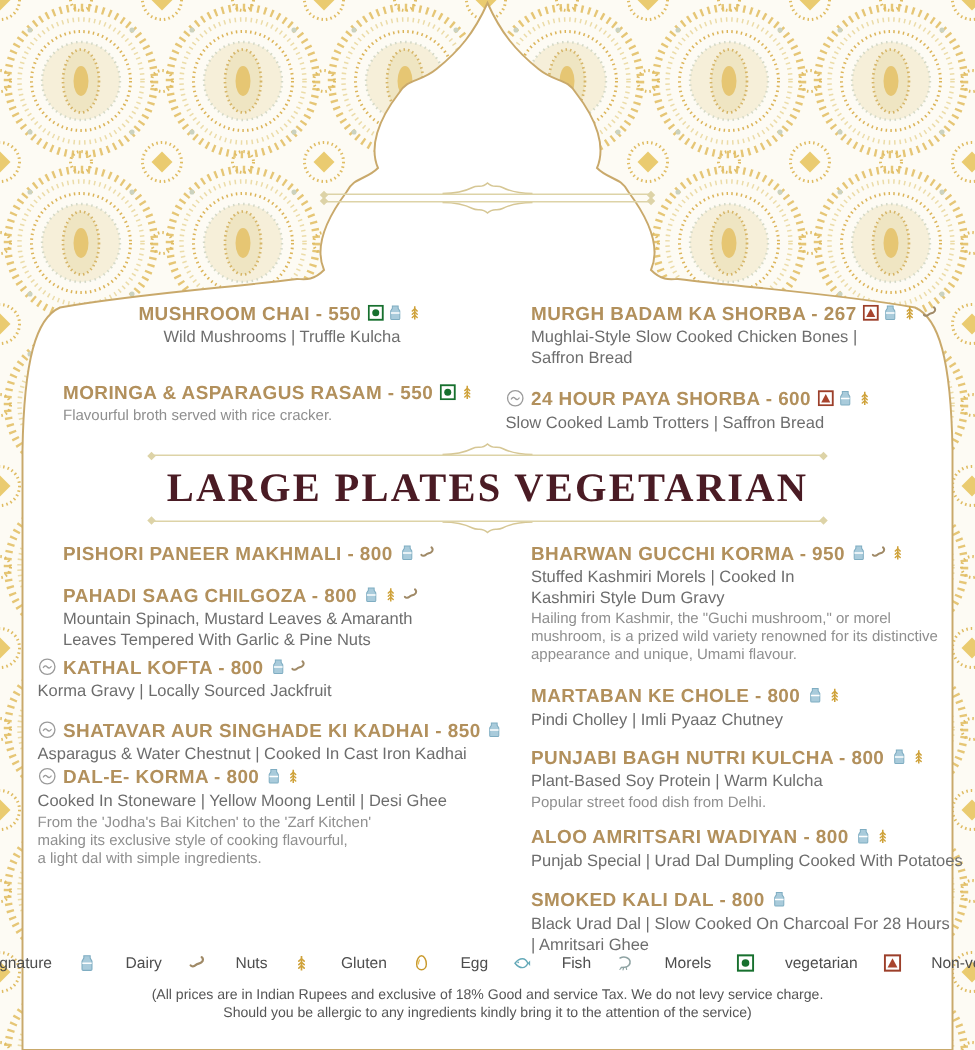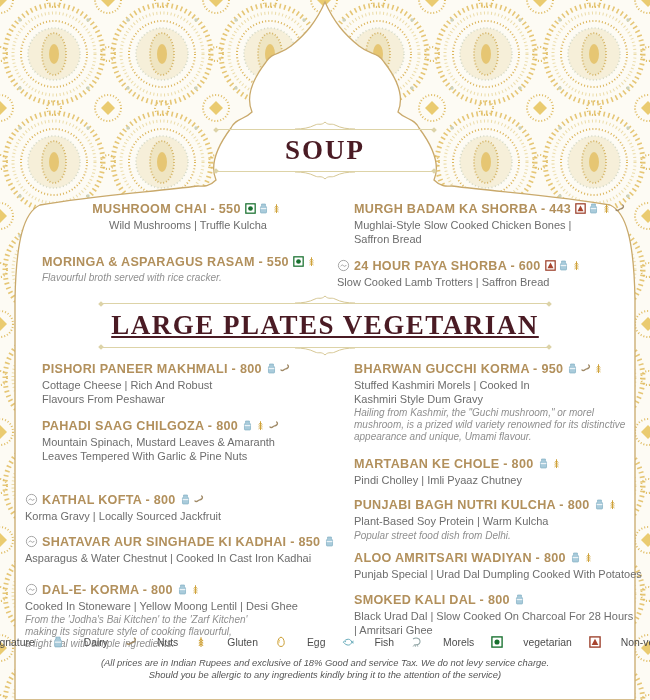--- a/index.html
+++ b/index.html
@@ -7,66 +7,66 @@
           font-family:"Liberation Sans",sans-serif;background:#fff;}
   .bg{position:absolute;left:0;top:0;}
 
   
   .heading{position:absolute;text-align:center;}
   .heading h1{margin:1px 0 2px 0;font-family:"Liberation Serif",serif;font-weight:bold;
               color:#4a1b24;letter-spacing:2px;}
   .soup-h{top:120px;left:210px;width:230px;}
   .soup-h h1{font-size:27px;line-height:34px;}
   .lp-h{top:294px;left:95px;width:460px;}
-  .lp-h h1{font-size:27px;line-height:36px;letter-spacing:1.5px;text-decoration:underline;}
+  .lp-h h1{font-size:27px;line-height:36px;letter-spacing:1.5px;}
   .orn{position:relative;height:12px;}
   .orn .line{position:absolute;left:6px;right:6px;top:9px;height:1px;background:#ddd3a7;}
   .orn .line:before,.orn .line:after{content:"";position:absolute;top:-1.5px;width:4px;height:4px;
         background:#ddd3a7;transform:rotate(45deg);}
   .orn .line:before{left:-2px;} .orn .line:after{right:-2px;}
   .orn svg{position:absolute;left:50%;transform:translateX(-50%);top:1px;}
   .orn.flip{transform:scaleY(-1);}
 
   
   .col{position:absolute;}
   .c00{left:42px;top:202px;width:292px;}
   .c01{left:354px;top:202px;width:296px;}
   .c10{left:42px;top:362px;width:302px;}
   .c11{left:354px;top:362px;width:300px;}
 
   .menu-item{margin:0 0 12px 0;}
   .c00 .menu-item:nth-child(1){margin-bottom:22px;text-align:center;}
   .c01 .menu-item:nth-child(1){margin-bottom:13px;}
   .c10 .menu-item:nth-child(1){margin-bottom:13px;}
-  .c10 .menu-item:nth-child(2){margin-bottom:30px;}
+  .c10 .menu-item:nth-child(2){margin-bottom:4px;}
   .c10 .menu-item:nth-child(3){margin-bottom:11px;}
-  .c10 .menu-item:nth-child(4){margin-bottom:17px;}
+  .c10 .menu-item:nth-child(4){margin-bottom:1px;}
   .c11 .menu-item:nth-child(1){margin-bottom:14px;}
   .c11 .menu-item:nth-child(2){margin-bottom:11px;}
   .c11 .menu-item:nth-child(3){margin-bottom:9px;}
   .c11 .menu-item:nth-child(4){margin-bottom:12px;}
 
   .item-head{white-space:nowrap;line-height:15px;margin-bottom:2px;
              color:#b2905c;font-size:12.6px;font-weight:bold;letter-spacing:.3px;}
   .menu-item.has-sig{margin-left:-17px;}
   .sig{width:13px;height:13px;vertical-align:-2px;margin-right:4px;}
   .item-icons{margin-left:4px;}
   .item-icons .ic{width:11px;height:11px;vertical-align:-1px;margin-right:2px;}
   .item-desc{font-size:11px;line-height:13.6px;color:#6d6d6d;white-space:pre-line;}
-  .item-note{font-size:10px;line-height:11.8px;color:#8f8f8f;font-style:italic;white-space:pre-line;margin-top:1px;}
+  .item-note{font-size:10px;line-height:11.8px;color:#8f8f8f;white-space:pre-line;margin-top:1px;}
 
   
   .legend{position:absolute;left:0;right:0;top:636px;display:flex;justify-content:center;
           align-items:center;gap:17px;font-size:10.4px;color:#4d4d4d;}
   .legend-item{display:inline-flex;align-items:center;gap:20px;white-space:nowrap;}
   .legend-item .ic{width:12px;height:12px;}
 
   
   .footer{position:absolute;left:0;right:0;top:657px;text-align:center;
-          font-size:9.4px;line-height:11.5px;color:#555;font-style:italic;}
+          font-size:9.4px;line-height:11.5px;color:#555;}
 </style>
 </head>
 <body>
 
 <svg width="0" height="0" style="position:absolute" aria-hidden="true">
   <defs>
     <symbol id="i-vegetarian" viewBox="0 0 16 16">
       <rect x="1.2" y="1.2" width="13.6" height="13.6" fill="#ffffff" stroke="#17702e" stroke-width="1.8"></rect>
       <circle cx="8" cy="8" r="3.4" fill="#17702e"></circle>
     </symbol>
@@ -154,21 +154,20 @@
          L635 700 Z" fill="#ffffff" stroke="#c9a96b" stroke-width="1.3"></path>
   </svg>
 
   <div class="heading soup-h">
     <div class="orn">
       <svg class="flour" width="64" height="10" viewBox="0 0 64 10">
         <path d="M2 8 C10 8 16 7 22 4 C26 2 28 5 32 1 C36 5 38 2 42 4 C48 7 54 8 62 8" fill="none" stroke="#d6c795" stroke-width="1"></path>
       </svg>
       <span class="line"></span>
     </div>
-    <h1>SOUP</h1>
     <div class="orn flip">
       <svg class="flour" width="64" height="10" viewBox="0 0 64 10">
         <path d="M2 8 C10 8 16 7 22 4 C26 2 28 5 32 1 C36 5 38 2 42 4 C48 7 54 8 62 8" fill="none" stroke="#d6c795" stroke-width="1"></path>
       </svg>
       <span class="line"></span>
     </div>
   </div>
 
   <div class="heading lp-h">
     <div class="orn">
@@ -208,21 +207,21 @@
               <use href="#i-gluten" xlink:href="#i-gluten"></use>
             </svg></span>
     </div>
 
     <div class="item-note">Flavourful broth served with rice cracker.</div>
   </div>
     </div>
   <div class="col c01">
       <div class="menu-item">
     <div class="item-head">
-      <span class="item-name">MURGH BADAM KA SHORBA</span><span class="item-sep"> - </span><span class="item-price">443</span><span class="item-icons"><svg class="ic" viewBox="0 0 16 16">
+      <span class="item-name">MURGH BADAM KA SHORBA</span><span class="item-sep"> - </span><span class="item-price">267</span><span class="item-icons"><svg class="ic" viewBox="0 0 16 16">
               <use href="#i-non-vegetarian" xlink:href="#i-non-vegetarian"></use>
             </svg><svg class="ic" viewBox="0 0 16 16">
               <use href="#i-dairy" xlink:href="#i-dairy"></use>
             </svg><svg class="ic" viewBox="0 0 16 16">
               <use href="#i-gluten" xlink:href="#i-gluten"></use>
             </svg><svg class="ic" viewBox="0 0 16 16">
               <use href="#i-nuts" xlink:href="#i-nuts"></use>
             </svg></span>
     </div>
     <div class="item-desc">Mughlai-Style Slow Cooked Chicken Bones |
@@ -247,22 +246,20 @@
     </div>
   <div class="col c10">
       <div class="menu-item">
     <div class="item-head">
       <span class="item-name">PISHORI PANEER MAKHMALI</span><span class="item-sep"> - </span><span class="item-price">800</span><span class="item-icons"><svg class="ic" viewBox="0 0 16 16">
               <use href="#i-dairy" xlink:href="#i-dairy"></use>
             </svg><svg class="ic" viewBox="0 0 16 16">
               <use href="#i-nuts" xlink:href="#i-nuts"></use>
             </svg></span>
     </div>
-    <div class="item-desc">Cottage Cheese | Rich And Robust
-Flavours From Peshawar</div>
 
   </div>
       <div class="menu-item">
     <div class="item-head">
       <span class="item-name">PAHADI SAAG CHILGOZA</span><span class="item-sep"> - </span><span class="item-price">800</span><span class="item-icons"><svg class="ic" viewBox="0 0 16 16">
               <use href="#i-dairy" xlink:href="#i-dairy"></use>
             </svg><svg class="ic" viewBox="0 0 16 16">
               <use href="#i-gluten" xlink:href="#i-gluten"></use>
             </svg><svg class="ic" viewBox="0 0 16 16">
               <use href="#i-nuts" xlink:href="#i-nuts"></use>
@@ -301,21 +298,21 @@
       <svg class="sig" viewBox="0 0 16 16">
             <use href="#i-signature"></use>
           </svg><span class="item-name">DAL-E- KORMA</span><span class="item-sep"> - </span><span class="item-price">800</span><span class="item-icons"><svg class="ic" viewBox="0 0 16 16">
               <use href="#i-dairy" xlink:href="#i-dairy"></use>
             </svg><svg class="ic" viewBox="0 0 16 16">
               <use href="#i-gluten" xlink:href="#i-gluten"></use>
             </svg></span>
     </div>
     <div class="item-desc">Cooked In Stoneware | Yellow Moong Lentil | Desi Ghee</div>
     <div class="item-note">From the 'Jodha's Bai Kitchen' to the 'Zarf Kitchen'
-making its signature style of cooking flavourful,
+making its exclusive style of cooking flavourful,
 a light dal with simple ingredients.</div>
   </div>
     </div>
   <div class="col c11">
       <div class="menu-item">
     <div class="item-head">
       <span class="item-name">BHARWAN GUCCHI KORMA</span><span class="item-sep"> - </span><span class="item-price">950</span><span class="item-icons"><svg class="ic" viewBox="0 0 16 16">
               <use href="#i-dairy" xlink:href="#i-dairy"></use>
             </svg><svg class="ic" viewBox="0 0 16 16">
               <use href="#i-nuts" xlink:href="#i-nuts"></use>

